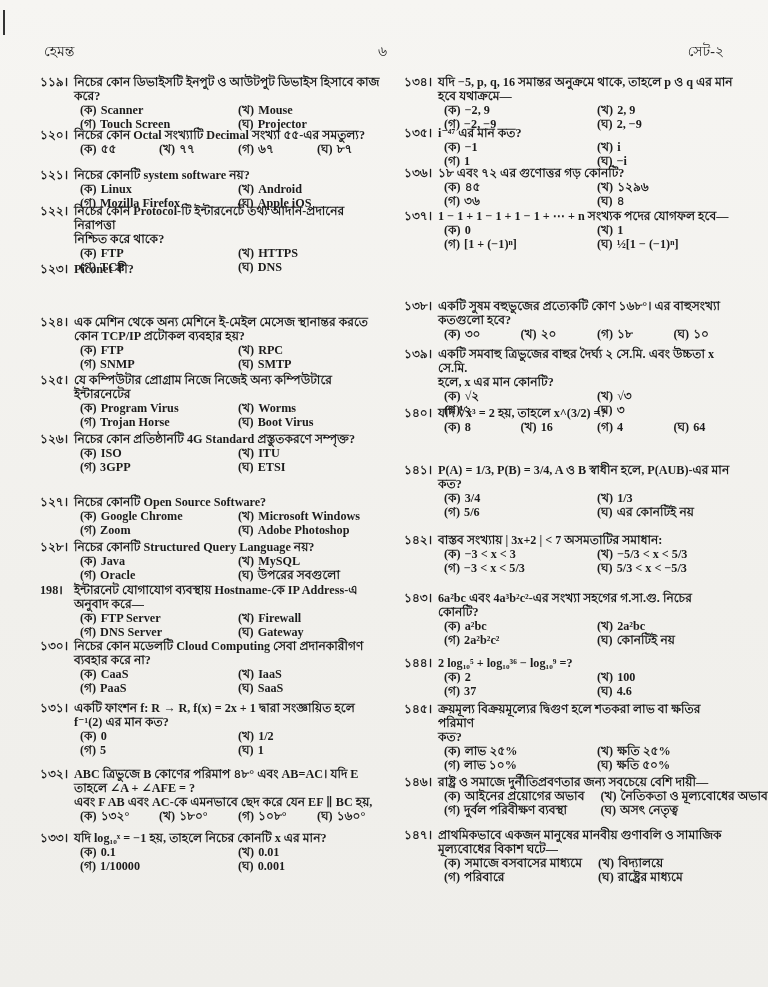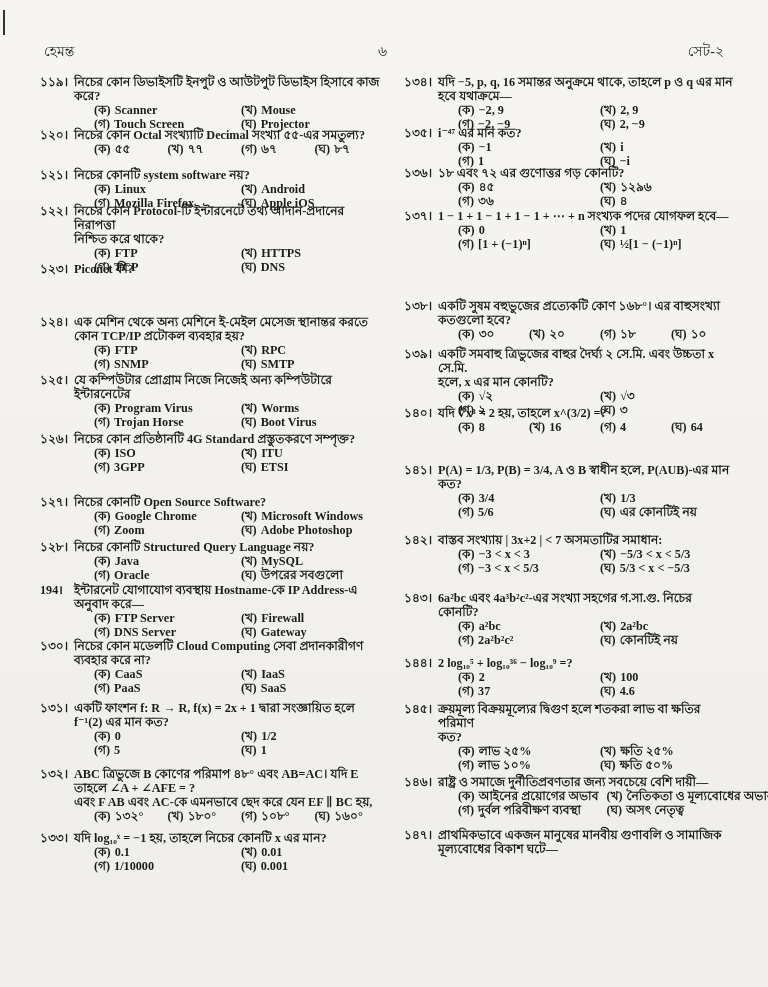--- a/index.html
+++ b/index.html
@@ -20,21 +20,21 @@
   .header .center { position:absolute; left:334px; }
   .header .right { position:absolute; right:0; }
   .col { position:absolute; top:0; width:340px; }
   .col.left { left:40px; }
   .col.right { left:404px; width:330px; }
   .q { position:absolute; left:0; width:100%; font-size:12.2px; line-height:14px;font-weight:bold; }
   .q .stem { display:flex; }
   .q .num { flex:0 0 auto; min-width:34px; }
   .q .text { flex:1; }
   .q .cont { padding-left:34px; }
-  .opts { margin-left:54px; display:grid; grid-template-columns: 1fr 1fr; column-gap:8px; }
+  .opts { margin-left:40px; display:grid; grid-template-columns: 1fr 1fr; column-gap:16px; }
   .opts.four { grid-template-columns: repeat(4, 1fr); }
   .opt { white-space:nowrap; }
   .opt .lbl { margin-right:4px; }
 </style>
 </head>
 <body>
 
 <div class="page">
   <div class="left-bar"></div>
 
@@ -156,21 +156,21 @@
         </div>
         <div class="opts">
           <div class="opt"><span class="lbl">(ক)</span><span>Java</span></div>
           <div class="opt"><span class="lbl">(খ)</span><span>MySQL</span></div>
           <div class="opt"><span class="lbl">(গ)</span><span>Oracle</span></div>
           <div class="opt"><span class="lbl">(ঘ)</span><span>উপরের সবগুলো</span></div>
         </div>
       </div>
       <div class="q" style="top: 583px;">
         <div class="stem">
-          <span class="num">194।</span>
+          <span class="num">198।</span>
           <span class="text">ইন্টারনেট যোগাযোগ ব্যবস্থায় Hostname-কে IP Address-এ</span>
         </div>
         <div class="cont">অনুবাদ করে—</div>
         <div class="opts">
           <div class="opt"><span class="lbl">(ক)</span><span>FTP Server</span></div>
           <div class="opt"><span class="lbl">(খ)</span><span>Firewall</span></div>
           <div class="opt"><span class="lbl">(গ)</span><span>DNS Server</span></div>
           <div class="opt"><span class="lbl">(ঘ)</span><span>Gateway</span></div>
         </div>
       </div>
@@ -389,15 +389,21 @@
           <div class="opt"><span class="lbl">(গ)</span><span>দুর্বল পরিবীক্ষণ ব্যবস্থা</span></div>
           <div class="opt"><span class="lbl">(ঘ)</span><span>অসৎ নেতৃত্ব</span></div>
         </div>
       </div>
       <div class="q" style="top: 828px;">
         <div class="stem">
           <span class="num">১৪৭।</span>
           <span class="text">প্রাথমিকভাবে একজন মানুষের মানবীয় গুণাবলি ও সামাজিক</span>
         </div>
         <div class="cont">মূল্যবোধের বিকাশ ঘটে—</div>
+        <div class="opts">
+          <div class="opt"><span class="lbl">(ক)</span><span>সমাজে বসবাসের মাধ্যমে</span></div>
+          <div class="opt"><span class="lbl">(খ)</span><span>বিদ্যালয়ে</span></div>
+          <div class="opt"><span class="lbl">(গ)</span><span>পরিবারে</span></div>
+          <div class="opt"><span class="lbl">(ঘ)</span><span>রাষ্ট্রের মাধ্যমে</span></div>
+        </div>
       </div>
     </div>
 </div>
 
 </body></html>

